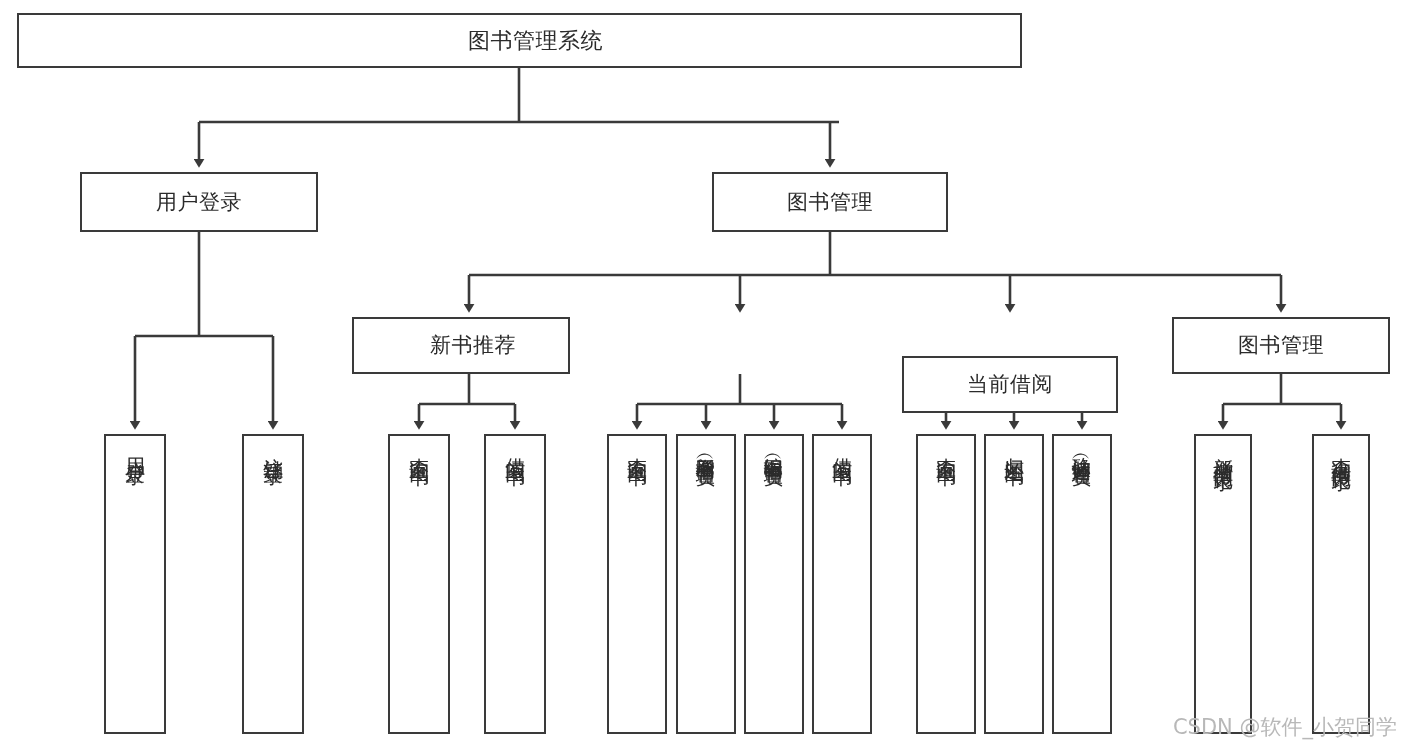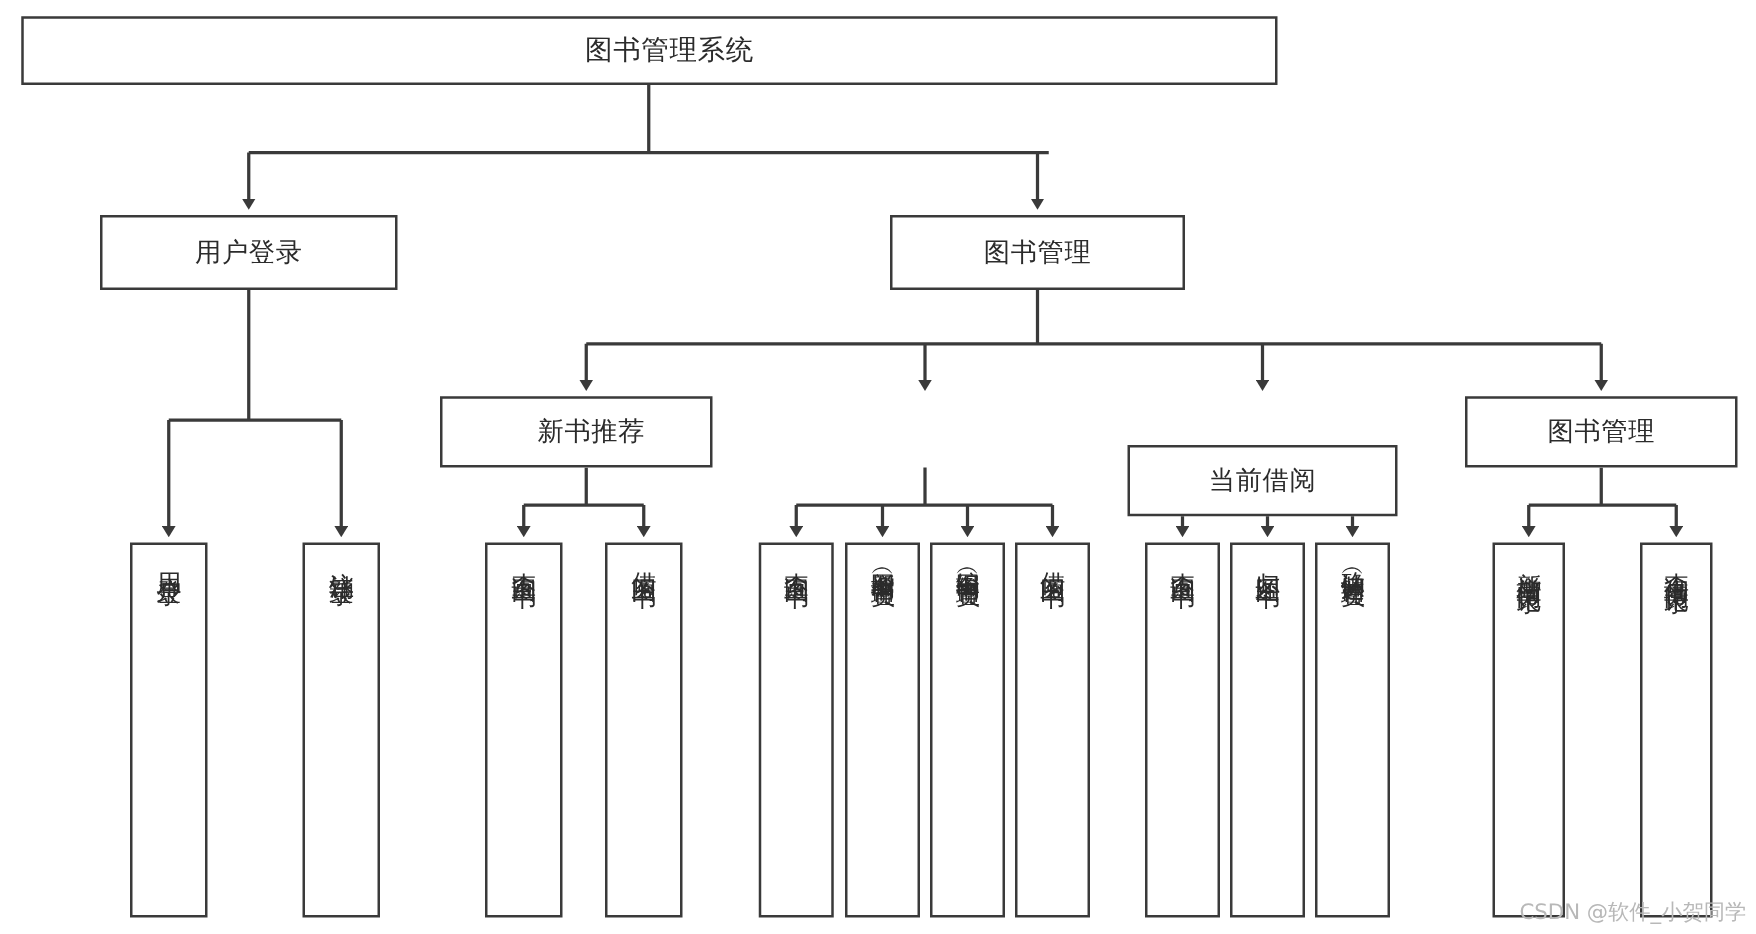--- a/index.html
+++ b/index.html
@@ -67,21 +67,21 @@
     transform: none;
   }
   .node.vert.tall-text .node-label {
     font-size: 19px;
     letter-spacing: 1.5px;
   }
   .watermark {
     position: absolute;
     right: 8px;
     bottom: 6px;
-    font-size: 17px;
+    font-size: 21px;
     color: #b8b8b8;
     z-index: 5;
     white-space: nowrap;
     font-family: "DejaVu Sans", "Liberation Sans", sans-serif;
   }
 </style>
 </head>
 <body>
 
 <div id="diagram-root">

